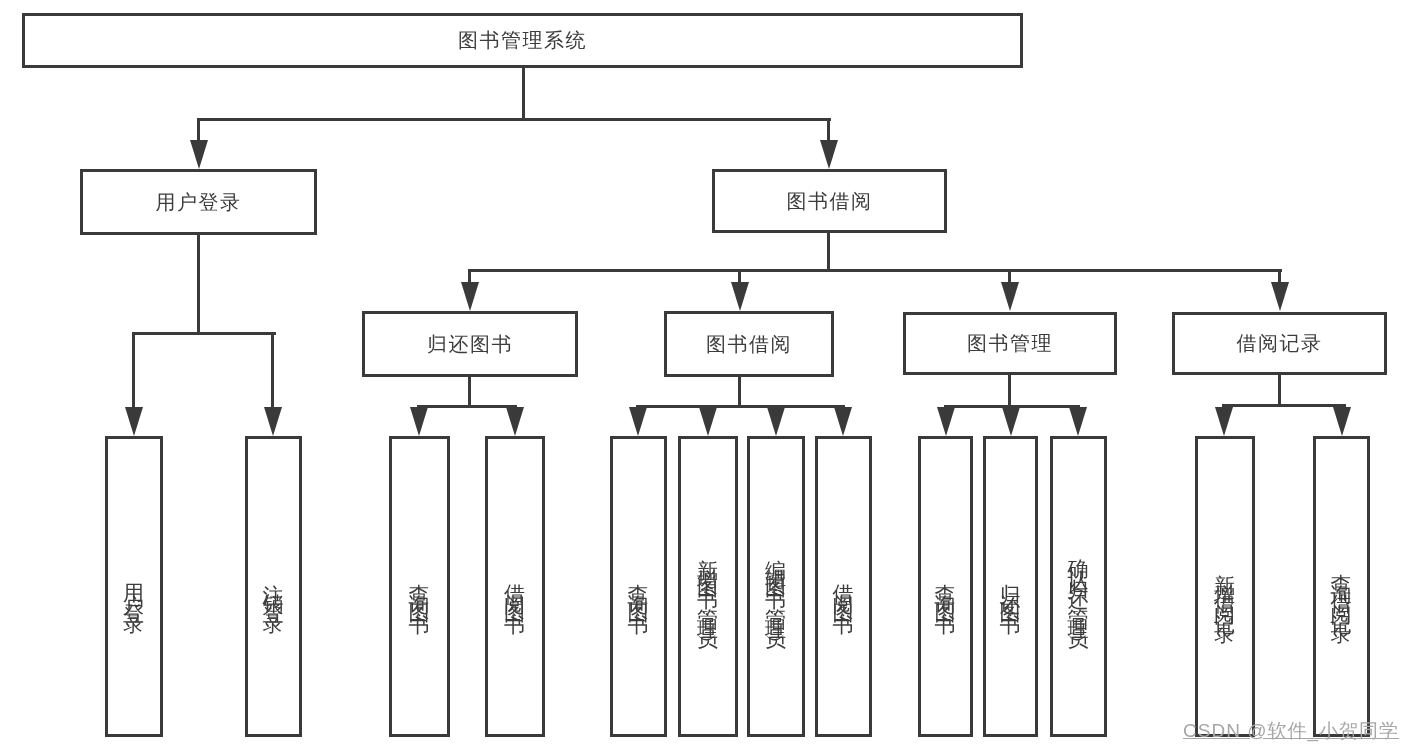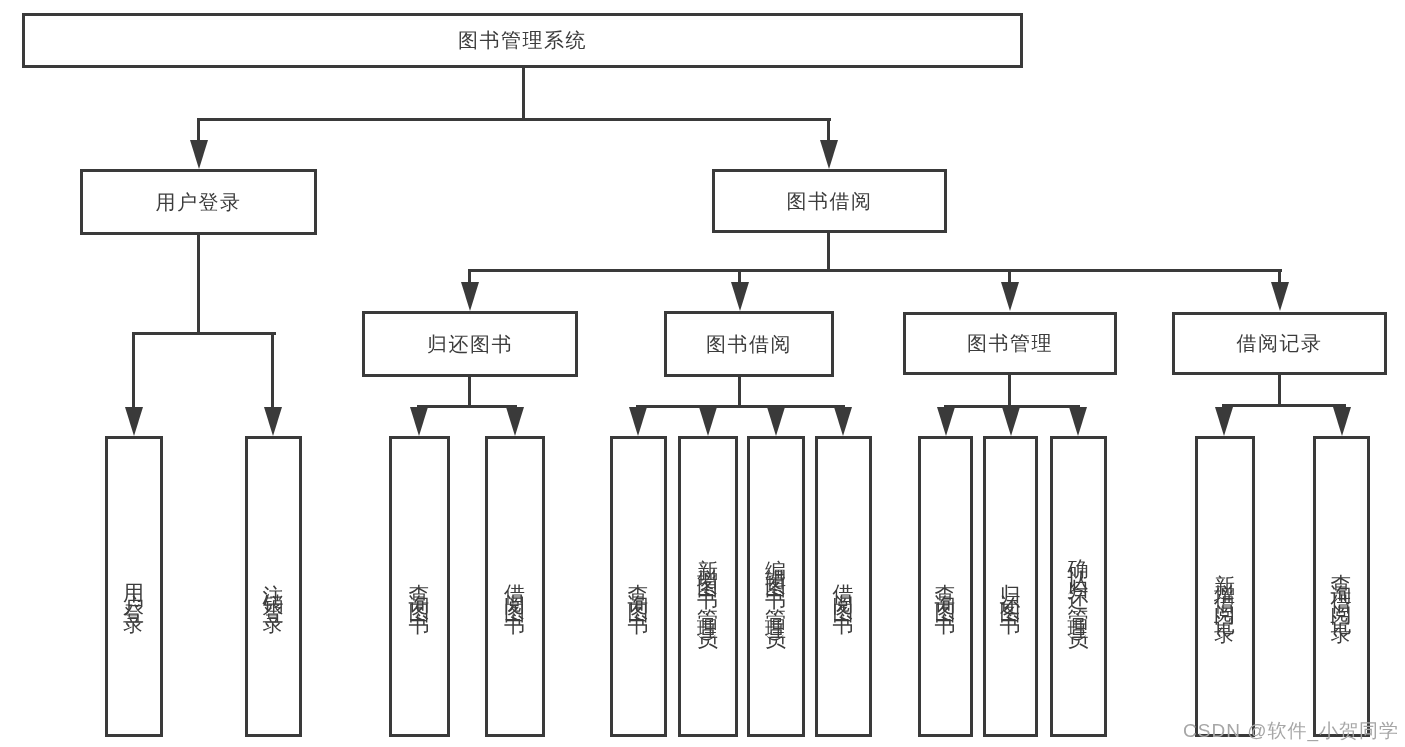--- a/index.html
+++ b/index.html
@@ -21,21 +21,21 @@
         font-size:21px;letter-spacing:10px;color:var(--text);line-height:1;}
 
   
   .vl{position:absolute;width:3px;background:var(--line);}
   .hl{position:absolute;height:3px;background:var(--line);}
   .ah{position:absolute;width:0;height:0;
       border-left:9px solid transparent;border-right:9px solid transparent;
       border-top:29px solid var(--line);}
 
   .watermark{position:absolute;top:718px;right:6px;font-size:19px;color:var(--wm);
-      letter-spacing:1px;white-space:nowrap;}
+      letter-spacing:1px;white-space:nowrap;text-decoration:underline;}
 </style>
 </head>
 <body>
 
 <div class="canvas">
 
   <div class="box" style="left:22px;top:13px;width:1001px;height:55px">
     <span>图书管理系统</span>
   </div>
 

